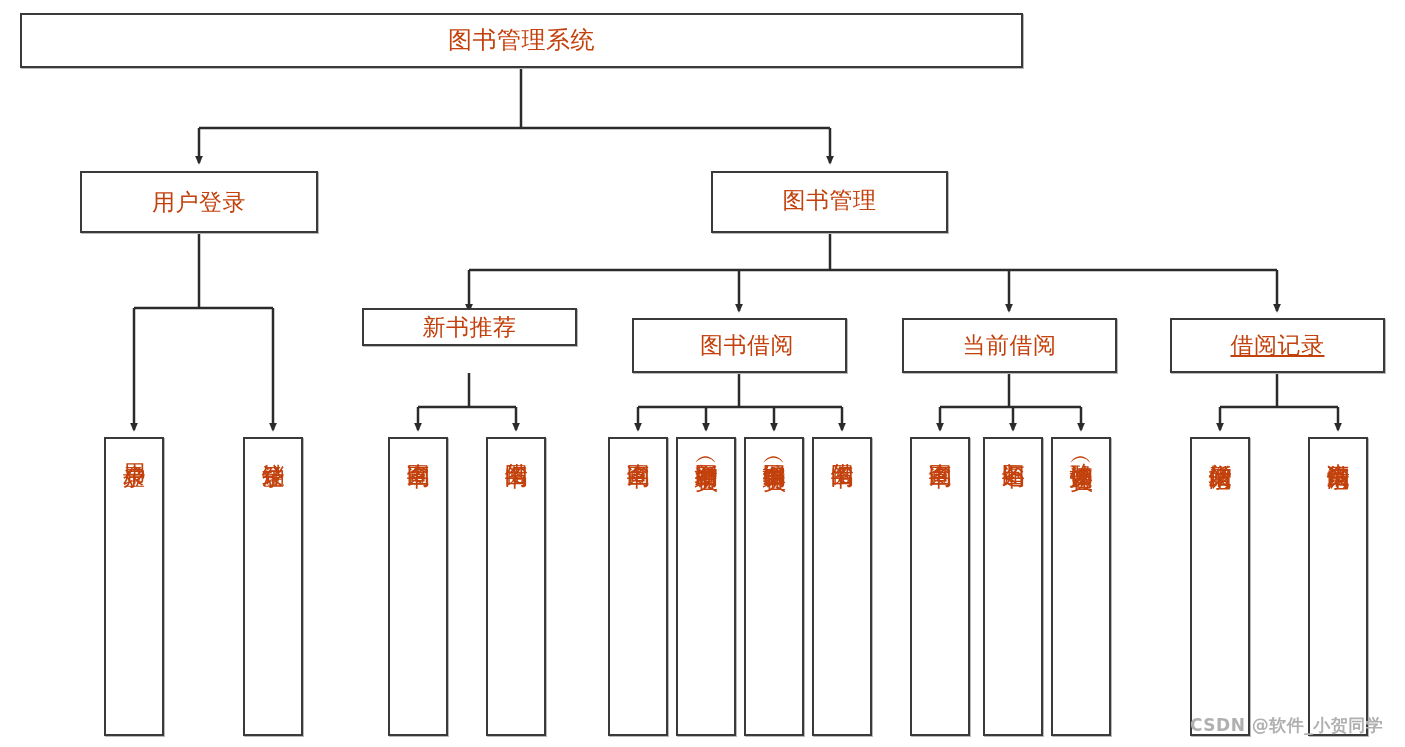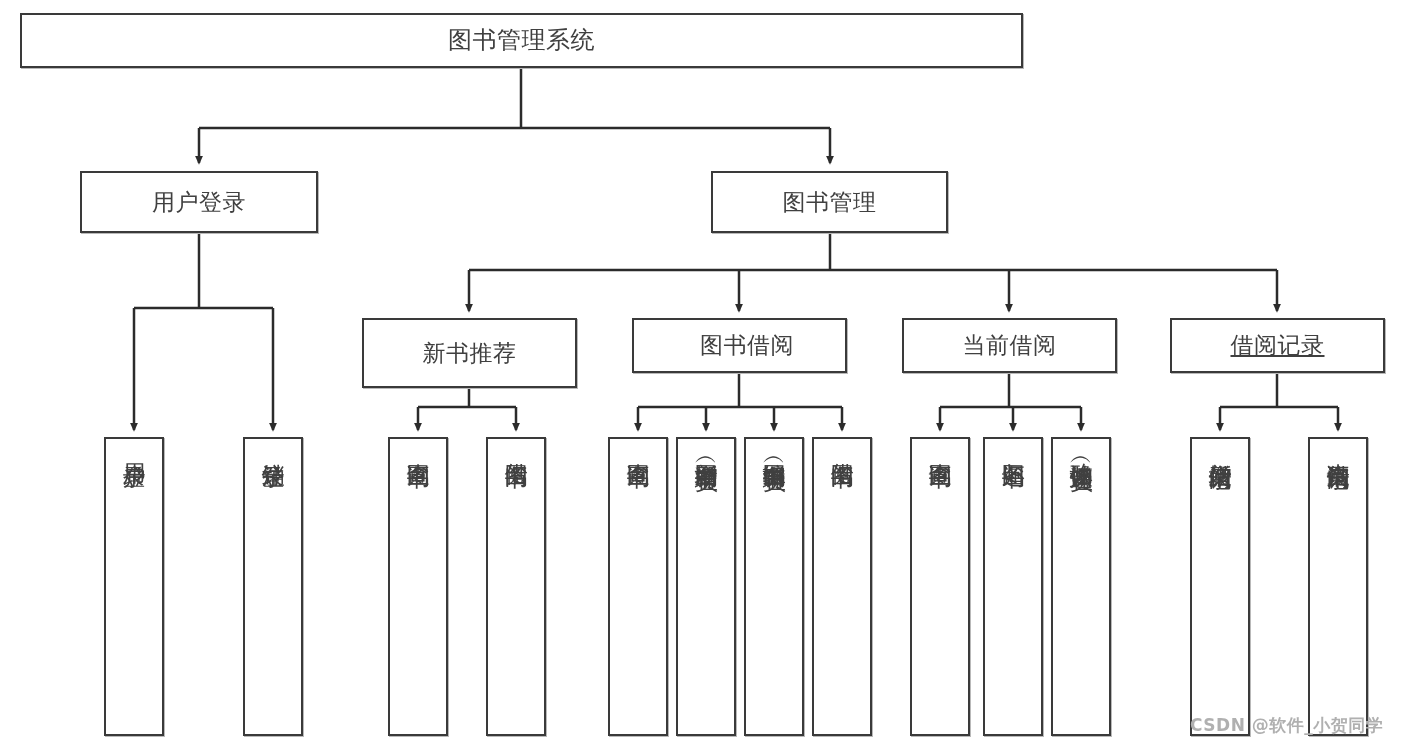--- a/index.html
+++ b/index.html
@@ -28,21 +28,21 @@
   }
   .node {
     position: absolute;
     box-sizing: border-box;
     background: #ffffff;
     border: 2px solid #3a3a3a;
     box-shadow: 1px 1px 0 0 #b9b9b9;
     display: flex;
     align-items: center;
     justify-content: center;
-    color: #404040;
+    color: #c2410c;
     z-index: 2;
   }
   .node-label {
     display: block;
     text-align: center;
     line-height: 1.08;
     letter-spacing: 0.5px;
   }
   
   .node.horiz .node-label {
@@ -144,25 +144,25 @@
   </svg>
 
   <div class="node horiz root" style="left:20px; top:13px; width:1003px; height:55px;">
     <span class="node-label">图书管理系统</span>
   </div>
 
   <div class="node horiz" style="left:80px; top:171px; width:238px; height:62px;">
     <span class="node-label">用户登录</span>
   </div>
 
-  <div class="node horiz" style="left:711px; top:171px; width:237px; height:62px;">
+  <div class="node horiz" style="left:711px; top:171px; width:237px; height:62px;font-family:Liberation Mono, monospace;">
     <span class="node-label">图书管理</span>
   </div>
 
-  <div class="node horiz" style="left:362px; top:318px; width:215px; height:70px;">
+  <div class="node horiz" style="left:362px; top:308px; width:215px; height:38px;">
     <span class="node-label">新书推荐</span>
   </div>
 
   <div class="node horiz" style="left:632px; top:318px; width:215px; height:55px;padding-left:15px;">
     <span class="node-label">图书借阅</span>
   </div>
 
   <div class="node horiz" style="left:902px; top:318px; width:215px; height:55px;align-items:center;">
     <span class="node-label">当前借阅</span>
   </div>

